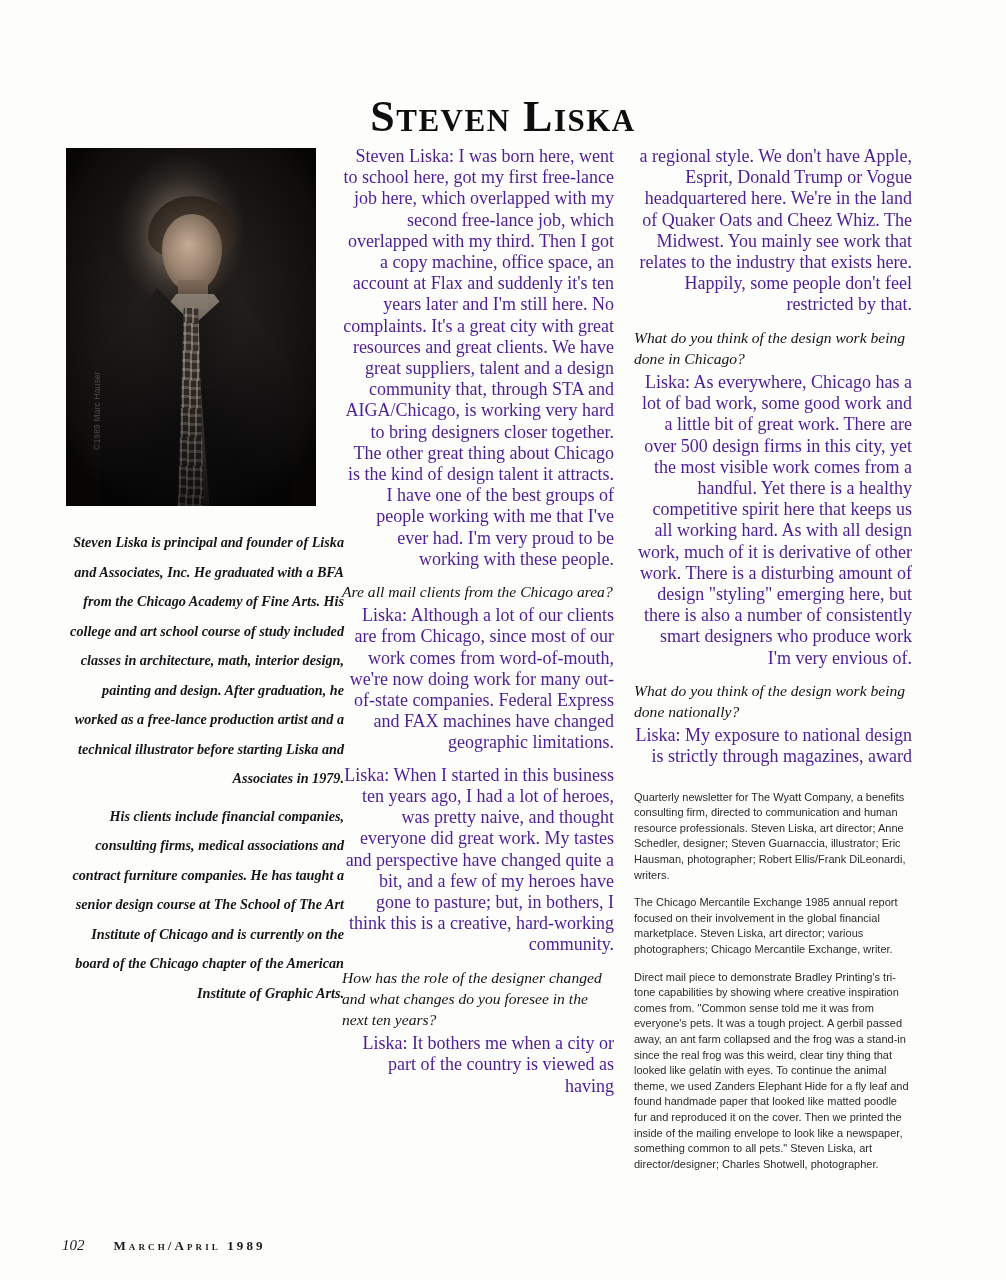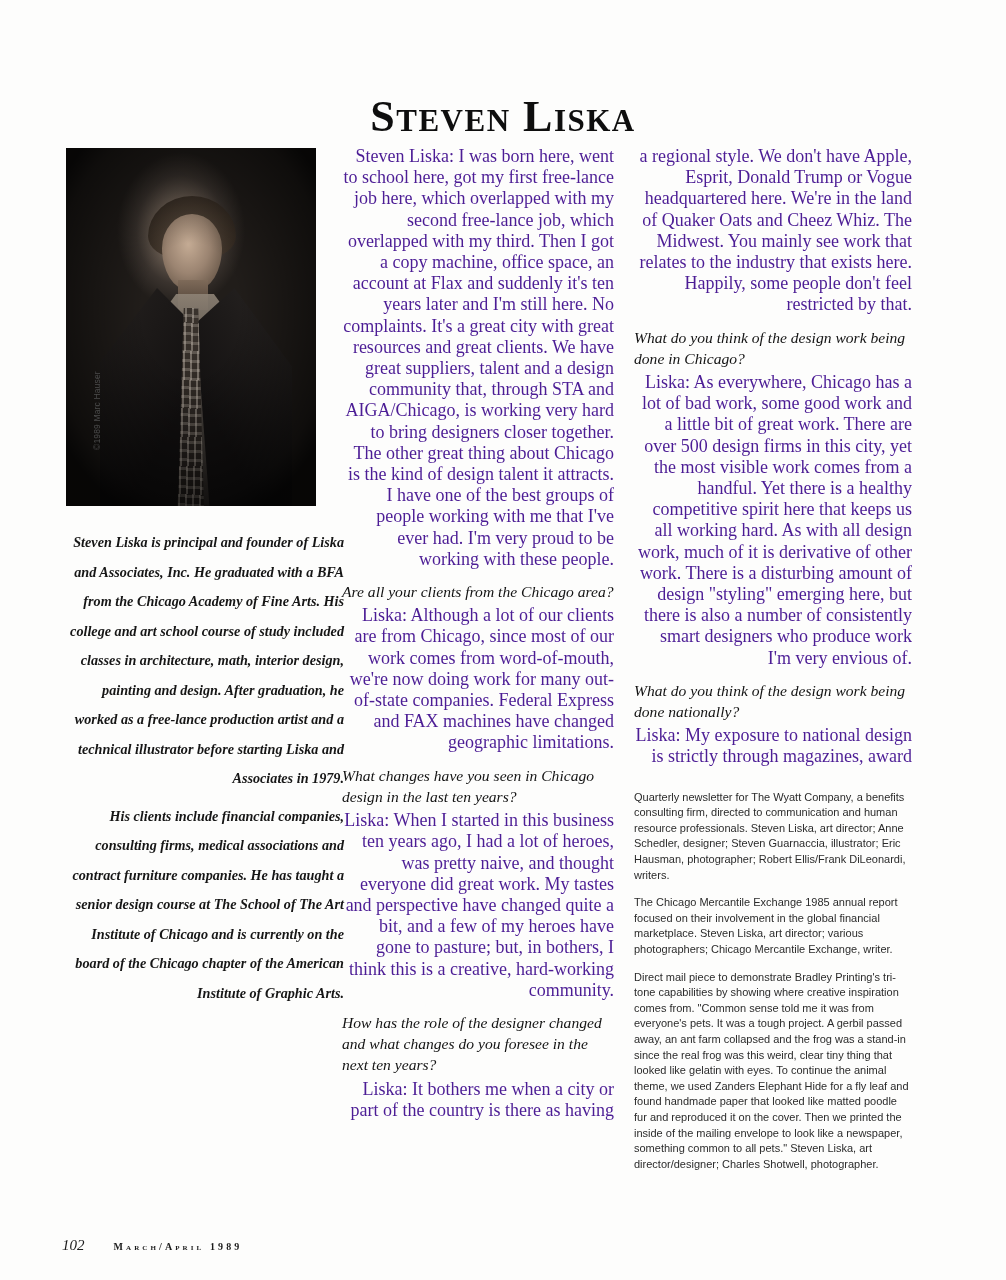--- a/index.html
+++ b/index.html
@@ -198,21 +198,21 @@
     gap: 29px;
     color: #1b1b1b;
   }
   .folio {
     font-family: "Liberation Serif", serif;
     font-style: italic;
     font-size: 15px;
   }
   .issue {
     font-family: "Liberation Serif", serif;
-    font-size: 10px;
+    font-size: 13px;
     font-variant: small-caps;
     letter-spacing: 3.1px;
     font-weight: bold;
   }
 </style>
 </head>
 <body>
 
 <div class="page">
 
@@ -235,29 +235,28 @@
 
     <div class="bio">
       <p>Steven Liska is principal and founder of Liska and Associates, Inc. He graduated with a BFA from the Chicago Academy of Fine Arts. His college and art school course of study included classes in architecture, math, interior design, painting and design. After graduation, he worked as a free-lance production artist and a technical illustrator before starting Liska and Associates in 1979.</p>
       <p>His clients include financial companies, consulting firms, medical associations and contract furniture companies. He has taught a senior design course at The School of The Art Institute of Chicago and is currently on the board of the Chicago chapter of the American Institute of Graphic Arts.</p>
     </div>
   </div>
 
   <div class="mid-col">
     <p class="a">Steven Liska: I was born here, went to school here, got my first free-lance job here, which overlapped with my second free-lance job, which overlapped with my third. Then I got a copy machine, office space, an account at Flax and suddenly it's ten years later and I'm still here. No complaints. It's a great city with great resources and great clients. We have great suppliers, talent and a design community that, through STA and AIGA/Chicago, is working very hard to bring designers closer together. The other great thing about Chicago is the kind of design talent it attracts. I have one of the best groups of people working with me that I've ever had. I'm very proud to be working with these people.</p>
 
-    <p class="q">Are all your clients from the Chicago area?</p>
+    <p class="q">Are all mail clients from the Chicago area?</p>
     <p class="a">Liska: Although a lot of our clients are from Chicago, since most of our work comes from word-of-mouth, we're now doing work for many out-of-state companies. Federal Express and FAX machines have changed geographic limitations.</p>
 
-    <p class="q">What changes have you seen in Chicago design in the last ten years?</p>
     <p class="a">Liska: When I started in this business ten years ago, I had a lot of heroes, was pretty naive, and thought everyone did great work. My tastes and perspective have changed quite a bit, and a few of my heroes have gone to pasture; but, in bothers, I think this is a creative, hard-working community.</p>
 
     <p class="q">How has the role of the designer changed and what changes do you foresee in the next ten years?</p>
 
-    <p class="a">Liska: It bothers me when a city or part of the country is there as having</p>
+    <p class="a">Liska: It bothers me when a city or part of the country is viewed as having</p>
   </div>
 
   <div class="right-col">
     <p class="a">a regional style. We don't have Apple, Esprit, Donald Trump or Vogue headquartered here. We're in the land of Quaker Oats and Cheez Whiz. The Midwest. You mainly see work that relates to the industry that exists here. Happily, some people don't feel restricted by that.</p>
 
     <p class="q">What do you think of the design work being done in Chicago?</p>
     <p class="a">Liska: As everywhere, Chicago has a lot of bad work, some good work and a little bit of great work. There are over 500 design firms in this city, yet the most visible work comes from a handful. Yet there is a healthy competitive spirit here that keeps us all working hard. As with all design work, much of it is derivative of other work. There is a disturbing amount of design "styling" emerging here, but there is also a number of consistently smart designers who produce work I'm very envious of.</p>
 
     <p class="q">What do you think of the design work being done nationally?</p>
     <p class="a">Liska: My exposure to national design is strictly through magazines, award</p>

